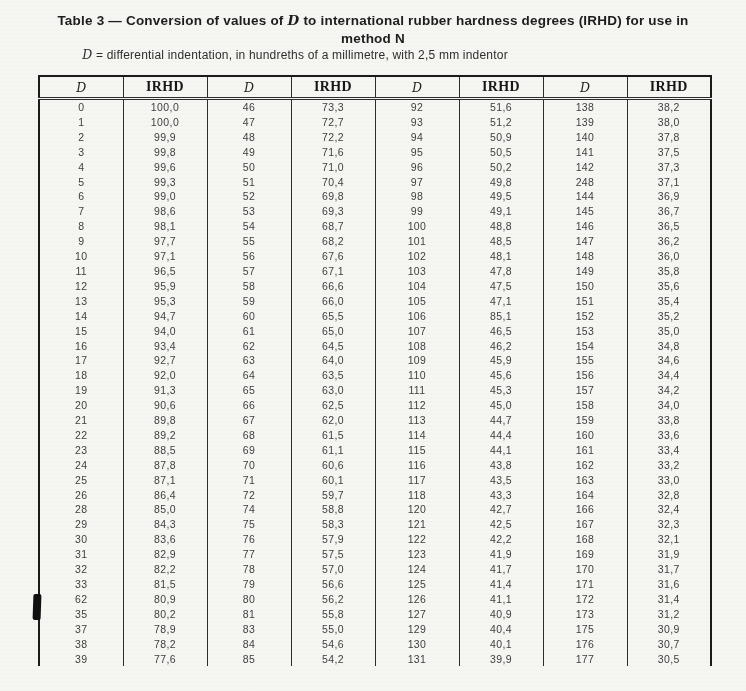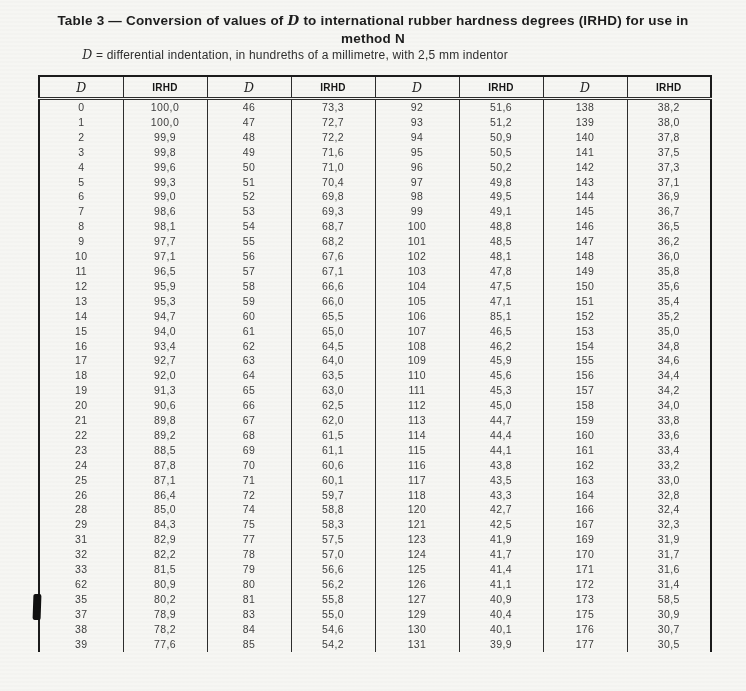--- a/index.html
+++ b/index.html
@@ -38,22 +38,22 @@
     border-bottom:3px double #2d2d2d;
     text-align:center;vertical-align:middle;
     padding:0;
   }
   table.conv th:first-child{border-left:none;}
   th.hd-d{
     font-family:"DejaVu Serif",serif;font-style:italic;font-weight:normal;
     font-size:12.5px;color:#222;
   }
   th.hd-irhd{
-    font-family:Liberation Sans, sans-serif;font-weight:bold;
-    font-size:10px;color:#161616;letter-spacing:.3px;
+    font-family:Liberation Serif, serif;font-weight:bold;
+    font-size:14px;color:#161616;letter-spacing:.3px;
   }
   table.conv td{
     height:14.9px;line-height:14.9px;padding:0;
     border-left:1px solid #2d2d2d;
     text-align:center;vertical-align:middle;
     font-size:10.5px;color:#3e3e3e;letter-spacing:.4px;
     white-space:nowrap;
   }
   table.conv td:first-child{border-left:none;}
   .scan-blob{
@@ -144,21 +144,21 @@
         <td>142</td>
         <td>37,3</td>
       </tr>
       <tr>
         <td>5</td>
         <td>99,3</td>
         <td>51</td>
         <td>70,4</td>
         <td>97</td>
         <td>49,8</td>
-        <td>143</td>
+        <td>248</td>
         <td>37,1</td>
       </tr>
       <tr>
         <td>6</td>
         <td>99,0</td>
         <td>52</td>
         <td>69,8</td>
         <td>98</td>
         <td>49,5</td>
         <td>144</td>
@@ -378,20 +378,30 @@
         <td>29</td>
         <td>84,3</td>
         <td>75</td>
         <td>58,3</td>
         <td>121</td>
         <td>42,5</td>
         <td>167</td>
         <td>32,3</td>
       </tr>
       <tr>
+        <td>30</td>
+        <td>83,6</td>
+        <td>76</td>
+        <td>57,9</td>
+        <td>122</td>
+        <td>42,2</td>
+        <td>168</td>
+        <td>32,1</td>
+      </tr>
+      <tr>
         <td>31</td>
         <td>82,9</td>
         <td>77</td>
         <td>57,5</td>
         <td>123</td>
         <td>41,9</td>
         <td>169</td>
         <td>31,9</td>
       </tr>
       <tr>
@@ -425,21 +435,21 @@
         <td>31,4</td>
       </tr>
       <tr>
         <td>35</td>
         <td>80,2</td>
         <td>81</td>
         <td>55,8</td>
         <td>127</td>
         <td>40,9</td>
         <td>173</td>
-        <td>58,5</td>
+        <td>31,2</td>
       </tr>
       <tr>
         <td>37</td>
         <td>78,9</td>
         <td>83</td>
         <td>55,0</td>
         <td>129</td>
         <td>40,4</td>
         <td>175</td>
         <td>30,9</td>

